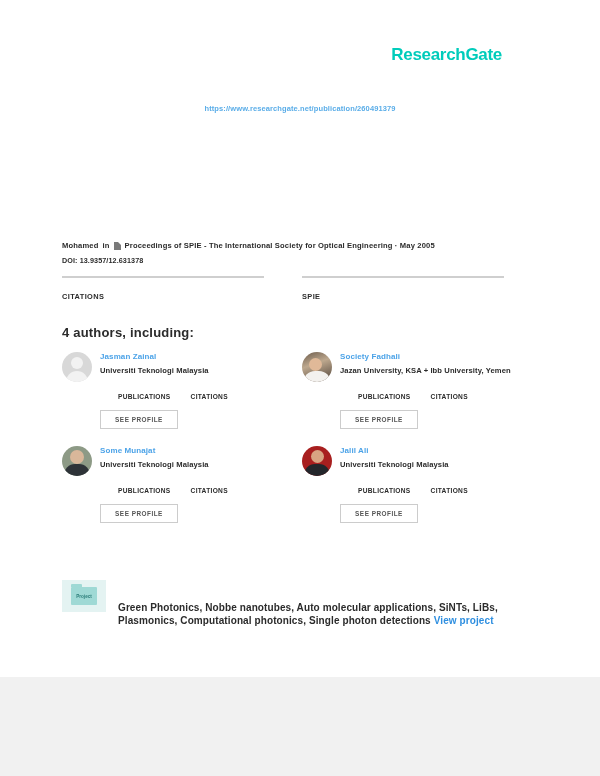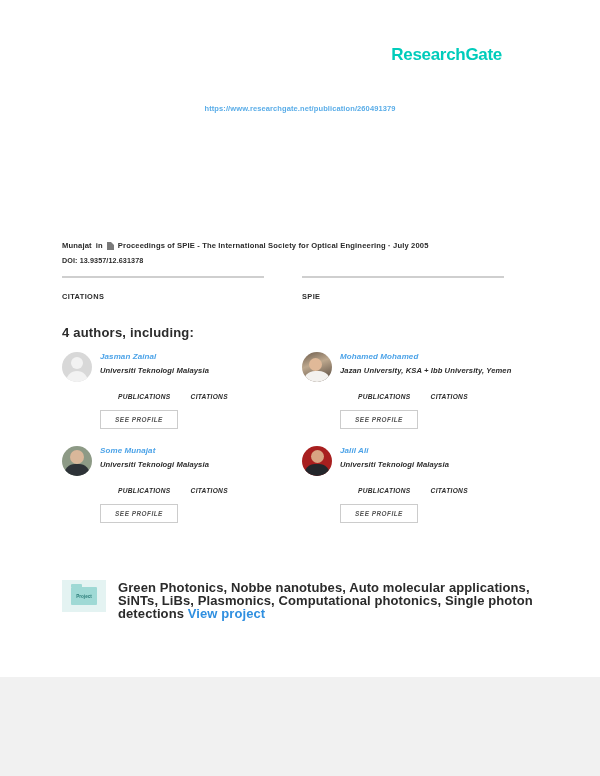--- a/index.html
+++ b/index.html
@@ -65,21 +65,21 @@
   .avatar.ph3{background:#8d9a86;}
   .avatar.ph3:before{content:"";position:absolute;left:8px;top:4px;width:14px;
           height:14px;border-radius:50%;background:#d9b79a;}
   .avatar.ph3:after{content:"";position:absolute;left:2px;top:18px;width:26px;
           height:17px;border-radius:11px 11px 0 0;background:#2e3338;}
   .avatar.ph4{background:#a81f1f;}
   .avatar.ph4:before{content:"";position:absolute;left:9px;top:4px;width:13px;
           height:13px;border-radius:50%;background:#d8a483;}
   .avatar.ph4:after{content:"";position:absolute;left:2px;top:18px;width:26px;
           height:17px;border-radius:11px 11px 0 0;background:#23262b;}
-  .a-body{flex:1;min-width:0;font-style:italic;}
+  .a-body{flex:1;min-width:0;}
   .a-name{font-size:8px;font-weight:bold;color:#4ca3e8;
           letter-spacing:.1px;filter:blur(.5px);white-space:nowrap;}
   .a-inst{font-size:7.6px;font-weight:bold;color:#2b2b2b;margin-top:5px;
           letter-spacing:.1px;filter:blur(.5px);white-space:nowrap;}
   .a-stats{display:flex;gap:20px;margin-top:9px;margin-left:18px;}
   .a-stat{text-align:left;}
   .a-stat .n{font-size:7px;font-weight:bold;color:#1a1a1a;height:7px;
              filter:blur(.4px);}
   .a-stat .l{font-size:6.6px;font-weight:bold;color:#2b2b2b;
              letter-spacing:.3px;filter:blur(.5px);margin-top:2px;}
@@ -96,43 +96,43 @@
   .proj-row{position:absolute;top:580px;left:62px;width:480px;display:flex;}
   .proj-thumb{width:44px;height:32px;background:#e4f3f2;flex:none;
       margin-right:12px;display:flex;align-items:center;justify-content:center;
       position:relative;}
   .proj-thumb .folder{width:26px;height:18px;background:#9fd9d5;
       border-radius:1px;position:relative;}
   .proj-thumb .folder:before{content:"";position:absolute;top:-3px;left:0;
       width:11px;height:3px;background:#9fd9d5;border-radius:1px 1px 0 0;}
   .proj-thumb .ptxt{position:absolute;font-size:4.6px;font-weight:bold;
       color:#2a7c78;filter:blur(.4px);}
-  .proj-text{font-size:13px;font-weight:bold;color:#2b2b2b;
-      line-height:13px;letter-spacing:.1px;filter:blur(.45px);padding-top:1px;}
+  .proj-text{font-size:10px;font-weight:bold;color:#2b2b2b;
+      line-height:13px;letter-spacing:.1px;filter:blur(.45px);padding-top:1px;margin-top:20px;}
   .view-proj{color:#2f8fe0;}
 
   
   .footer{position:absolute;left:0;top:677px;width:600px;height:99px;
       background:#f1f1f1;}
 </style>
 </head>
 <body>
 
 <div class="page">
 
   <div class="logo">ResearchGate</div>
 
   <div class="seelink">https://www.researchgate.net/publication/260491379</div>
 
   <div class="meta">
     <div class="meta-line">
-      <span>Munajat</span>
+      <span>Mohamed</span>
       <span>in</span>
       <span class="doc-icon"></span>
-      <span>Proceedings of SPIE - The International Society for Optical Engineering · July 2005</span>
+      <span>Proceedings of SPIE - The International Society for Optical Engineering · May 2005</span>
     </div>
     <div class="doi">DOI: 13.9357/12.631378</div>
   </div>
 
   <div class="stats">
     <div class="stat">
       <div class="rule"></div>
       <div class="num"></div>
       <div class="lbl">CITATIONS</div>
     </div>
@@ -162,21 +162,21 @@
             <div class="l">CITATIONS</div>
           </div>
         </div>
         <div class="profile-btn">SEE PROFILE</div>
       </div>
     </div>
 
     <div class="author">
       <div class="avatar ph2"></div>
       <div class="a-body">
-        <div class="a-name">Mohamed Mohamed</div>
+        <div class="a-name">Society Fadhali</div>
         <div class="a-inst">Jazan University, KSA + Ibb University, Yemen</div>
         <div class="a-stats">
           <div class="a-stat">
             <div class="n"></div>
             <div class="l">PUBLICATIONS</div>
           </div>
           <div class="a-stat">
             <div class="n"></div>
             <div class="l">CITATIONS</div>
           </div>

